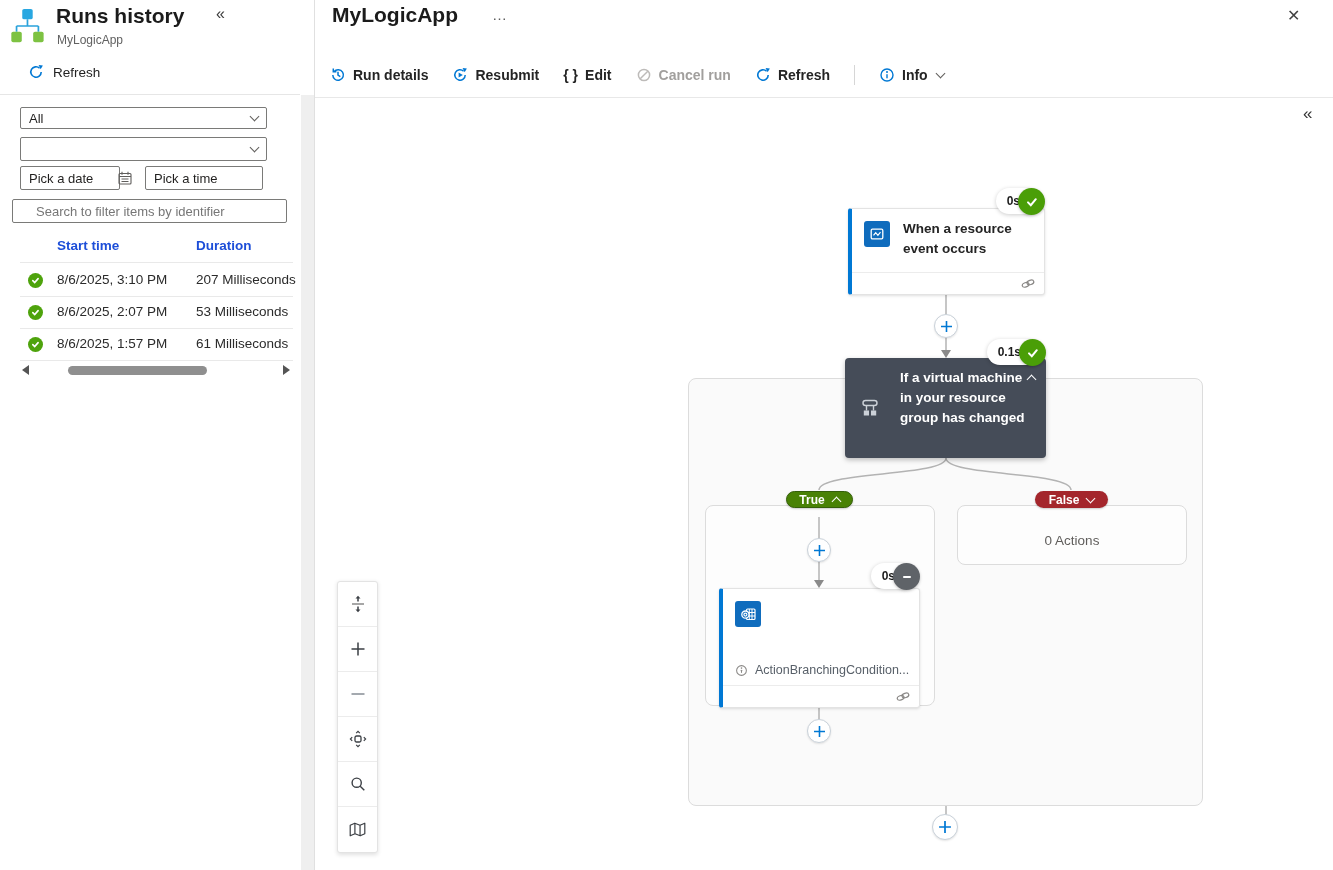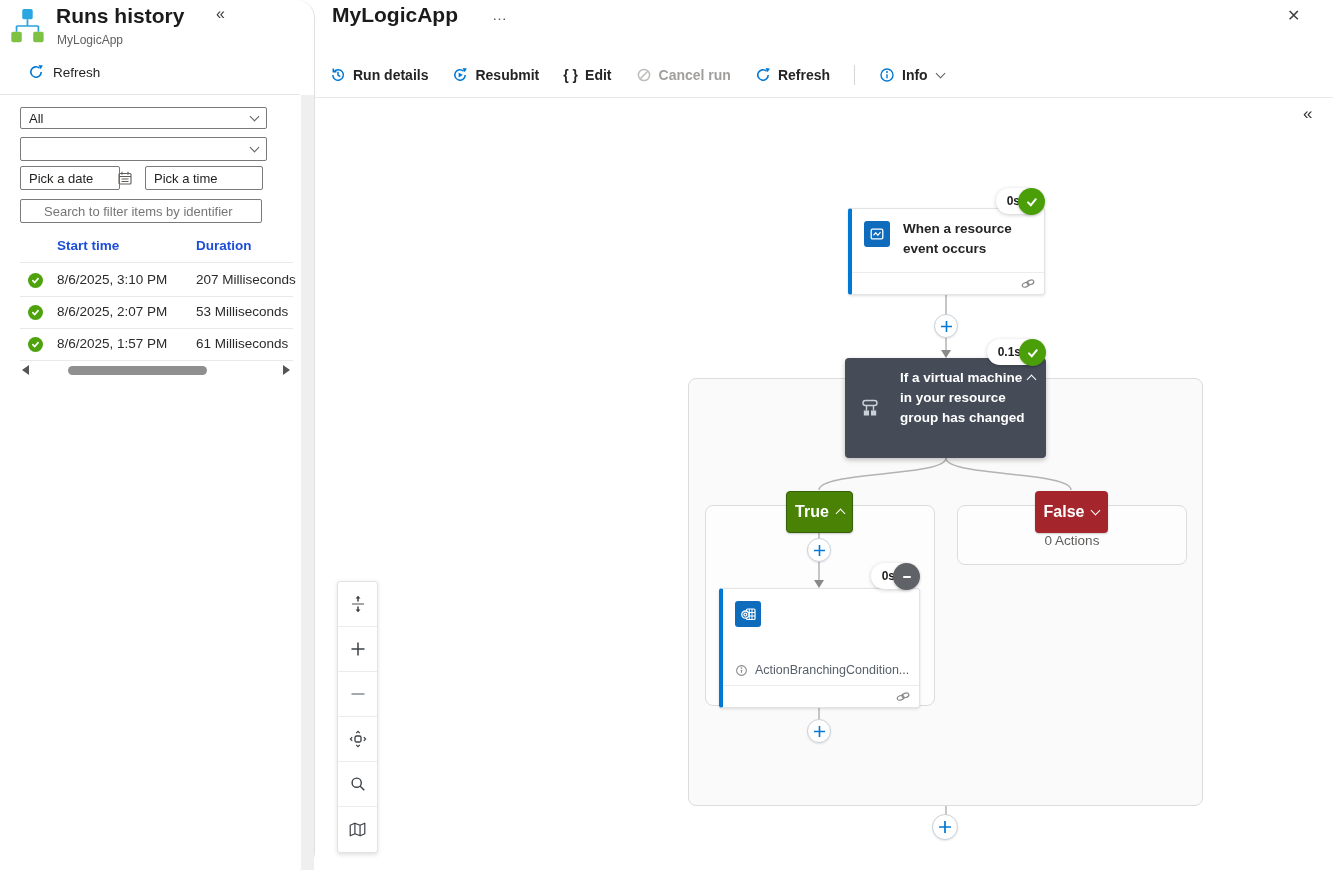--- a/index.html
+++ b/index.html
@@ -2,21 +2,21 @@
 <html><head>
 <meta charset="utf-8">
 <style>
   * { margin:0; padding:0; box-sizing:border-box; }
   html,body { width:1333px; height:870px; background:#fff; overflow:hidden;
               font-family:"Liberation Sans","DejaVu Sans",sans-serif; color:#242424; }
   .abs { position:absolute; }
 
   
   .sidebar { position:absolute; left:0; top:0; width:315px; height:870px;
-             background:#fff; border-right:1px solid #e0e0e0;border-radius:18px; }
+             background:#fff; border-right:1px solid #e0e0e0; }
   .gutter { position:absolute; left:301px; top:95px; width:13px; height:775px; background:#efefef; }
   .sb-title { left:56px; top:4px; font-size:21px; font-weight:700; color:#1b1b1b; }
   .sb-collapse { left:216px; top:5px; font-size:16px; color:#3d3d3d; cursor:pointer; }
   .sb-sub { left:57px; top:33px; font-size:12px; color:#616161; }
   .refresh-row { left:28px; top:64px; display:flex; align-items:center; gap:9px; cursor:pointer; }
   .refresh-row span { font-size:13.5px; color:#232323; }
   .sb-div { left:0; top:94px; width:300px; height:1px; background:#e6e6e6; }
   .field { position:absolute; border:1px solid #7a7a78; border-radius:2px; background:#fff;
            font-size:13px; color:#201f1e; display:flex; align-items:center; }
   .dd { justify-content:space-between; padding:0 8px; cursor:pointer; }
@@ -74,22 +74,22 @@
                  padding:0 18px 0 11px; margin-right:-20px; font-size:12px; font-weight:700;
                  color:#1b1b1b; box-shadow:0 1px 4px rgba(0,0,0,.2); }
   .badge .circ { width:27px; height:27px; border-radius:50%; display:flex; align-items:center;
                  justify-content:center; box-shadow:0 1px 3px rgba(0,0,0,.25); }
   .circ.green { background:#4a9e07; }
   .circ.gray { background:#5f6368; }
   .plus-btn { width:24px; height:24px; border-radius:50%; background:#fff; border:1px solid #c9d1d9;
               display:flex; align-items:center; justify-content:center; cursor:pointer;
               box-shadow:0 1px 2px rgba(0,0,0,.1); z-index:4; }
   .plus-btn svg { display:block; }
-  .tf-badge { height:42px; border-radius:4px; display:flex; align-items:center; justify-content:center;
-              gap:8px; color:#fff; font-size:16px; font-weight:700; cursor:pointer; z-index:4;
+  .tf-badge { height:17px; border-radius:9px; display:flex; align-items:center; justify-content:center;
+              gap:8px; color:#fff; font-size:12px; font-weight:700; cursor:pointer; z-index:4;
               box-shadow:0 1px 2px rgba(0,0,0,.2); }
   .tf-badge .chev { border-color:#fff; }
   .true-b { left:786px; top:491px; width:67px; background:#498205; border:1px solid #35600a; }
   .false-b { left:1035px; top:491px; width:73px; background:#a4262c; }
   .zero-actions { left:957px; top:505px; width:230px; height:60px; display:flex; align-items:center;
                   justify-content:center; padding-top:10px; font-size:13.5px; color:#605e5c; }
   .note-row { position:absolute; left:12px; top:74px; display:flex; align-items:center; gap:7px;
               width:180px; overflow:hidden; white-space:nowrap; }
   .note-row span { font-size:12.5px; color:#586069; }
 
@@ -131,21 +131,21 @@
     <span></span>
     <i class="chev"></i>
   </div>
 
   <input class="txt" style="left: 20px; top: 166px; width: 100px; height: 24px; padding-right: 26px;" placeholder="Pick a date">
   <svg class="abs" style="left:118px;top:171px" width="14" height="14" viewBox="0 0 14 14">
     <rect x="1" y="2.5" width="12" height="10.5" rx="1" fill="none" stroke="#605e5c" stroke-width="1.1"></rect>
     <path d="M1 5.5 h12 M4 .8 v3 M10 .8 v3 M3.5 8 h7 M3.5 10.5 h7" stroke="#605e5c" stroke-width="1.1" fill="none"></path>
   </svg>
   <input class="txt" style="left: 145px; top: 166px; width: 118px; height: 24px;" placeholder="Pick a time">
-  <input class="txt search" style="left: 20px; top: 199px; width: 242px; height: 24px; padding-left: 23px;" placeholder="Search to filter items by identifier">
+  <input class="txt search" style="left: 12px; top: 199px; width: 275px; height: 24px; padding-left: 23px;" placeholder="Search to filter items by identifier">
 
   <div class="abs th" style="left:57px;top:238px">Start time</div>
   <div class="abs th" style="left:196px;top:238px">Duration</div>
   <div class="abs row-div" style="top:262px"></div>
 
   <div class="run-row" style="top:264px">
     <div class="abs ok-dot" style="left:28px;top:9px">
       <svg width="9" height="9" viewBox="0 0 10 10">
           <path d="M2 5.2 l2.1 2.1 3.8-4.4" stroke="#fff" stroke-width="1.8" fill="none" stroke-linecap="round"></path>
         </svg>

